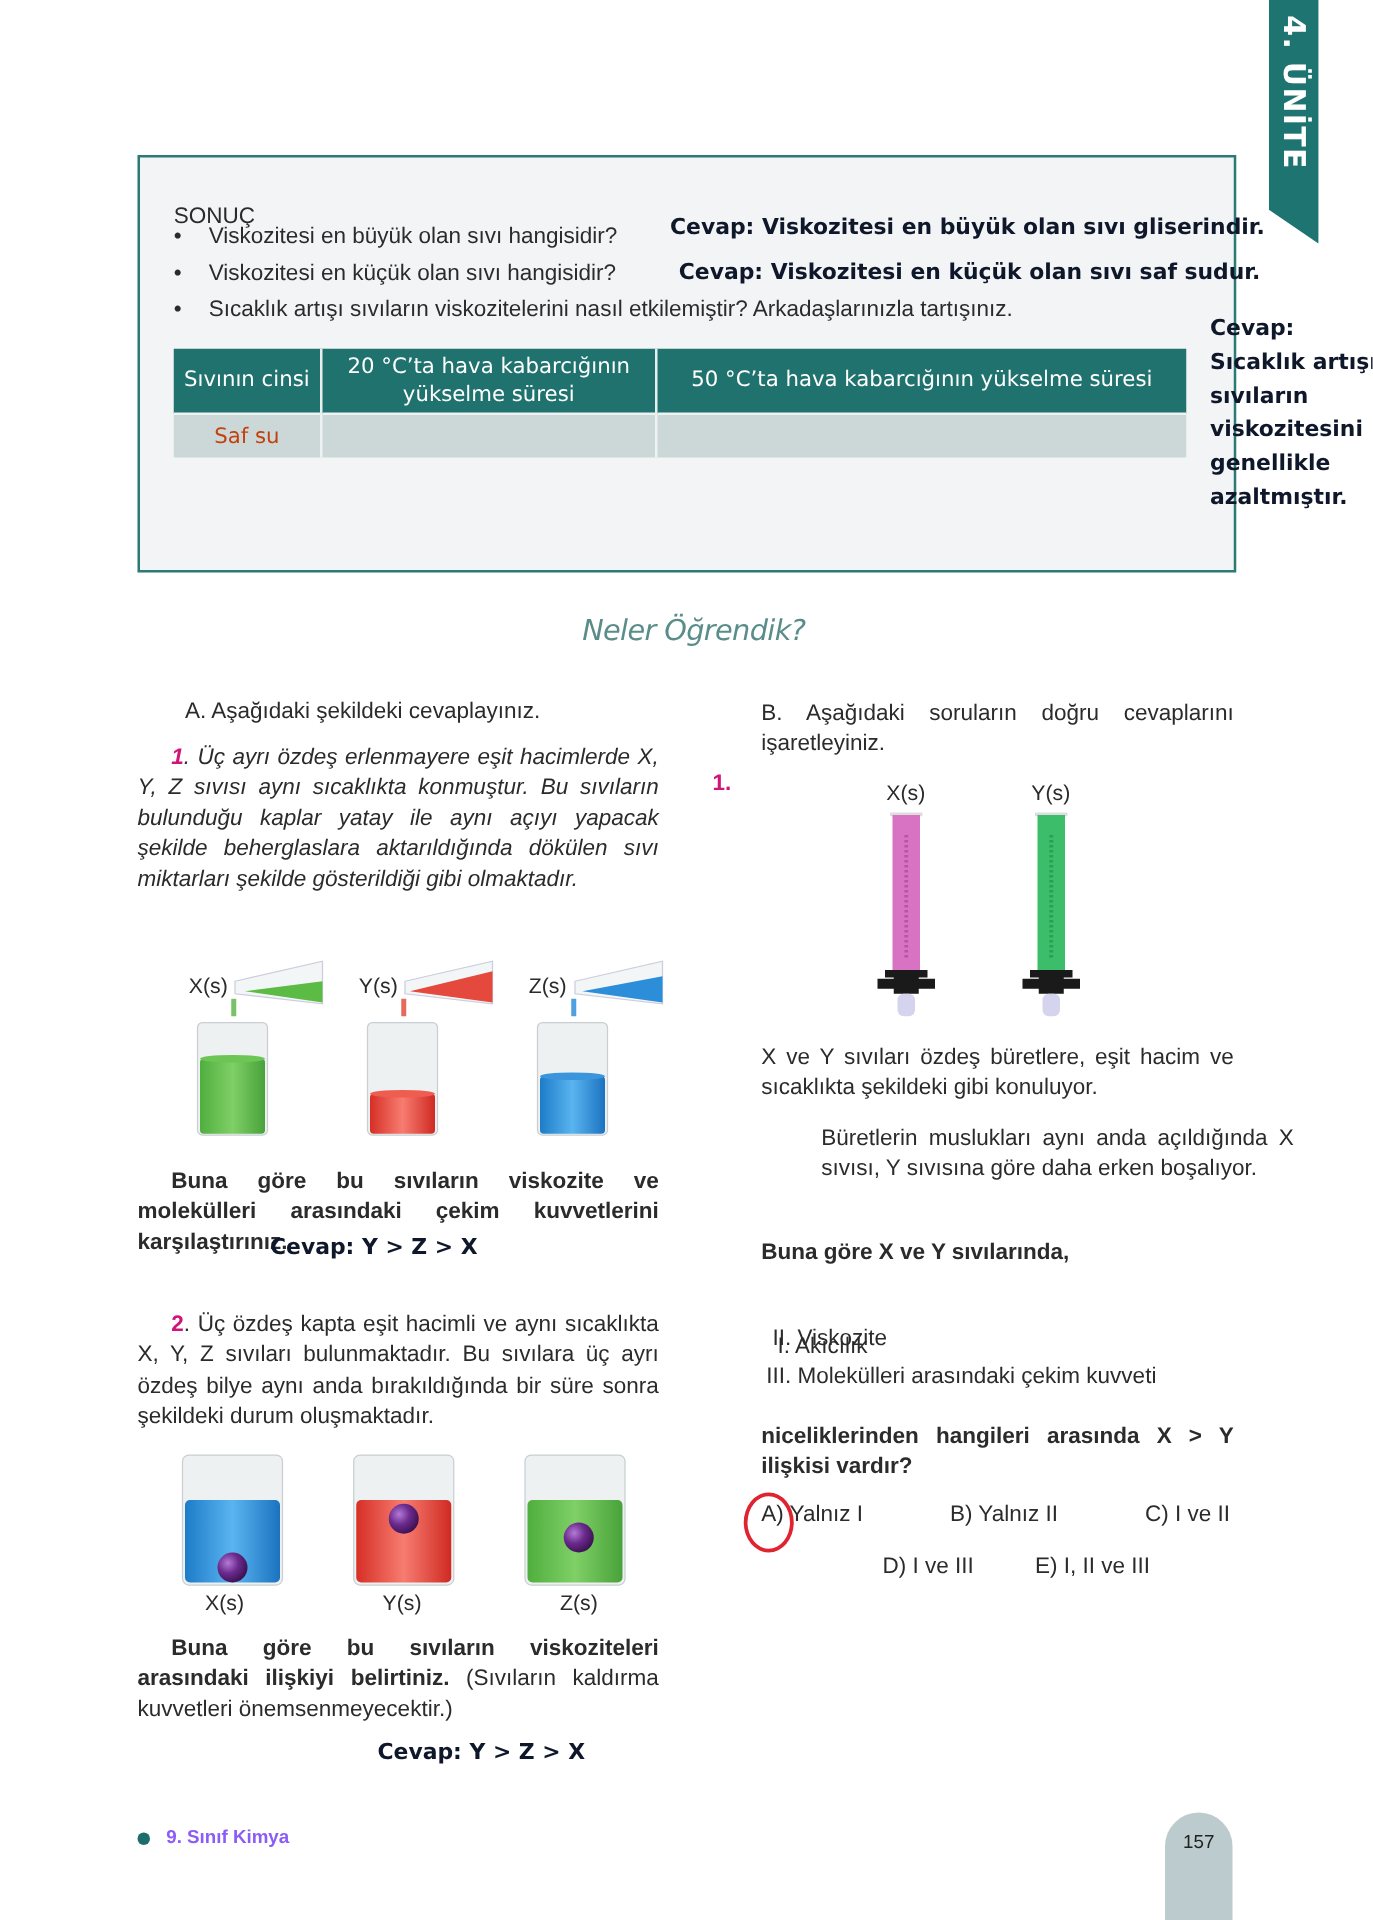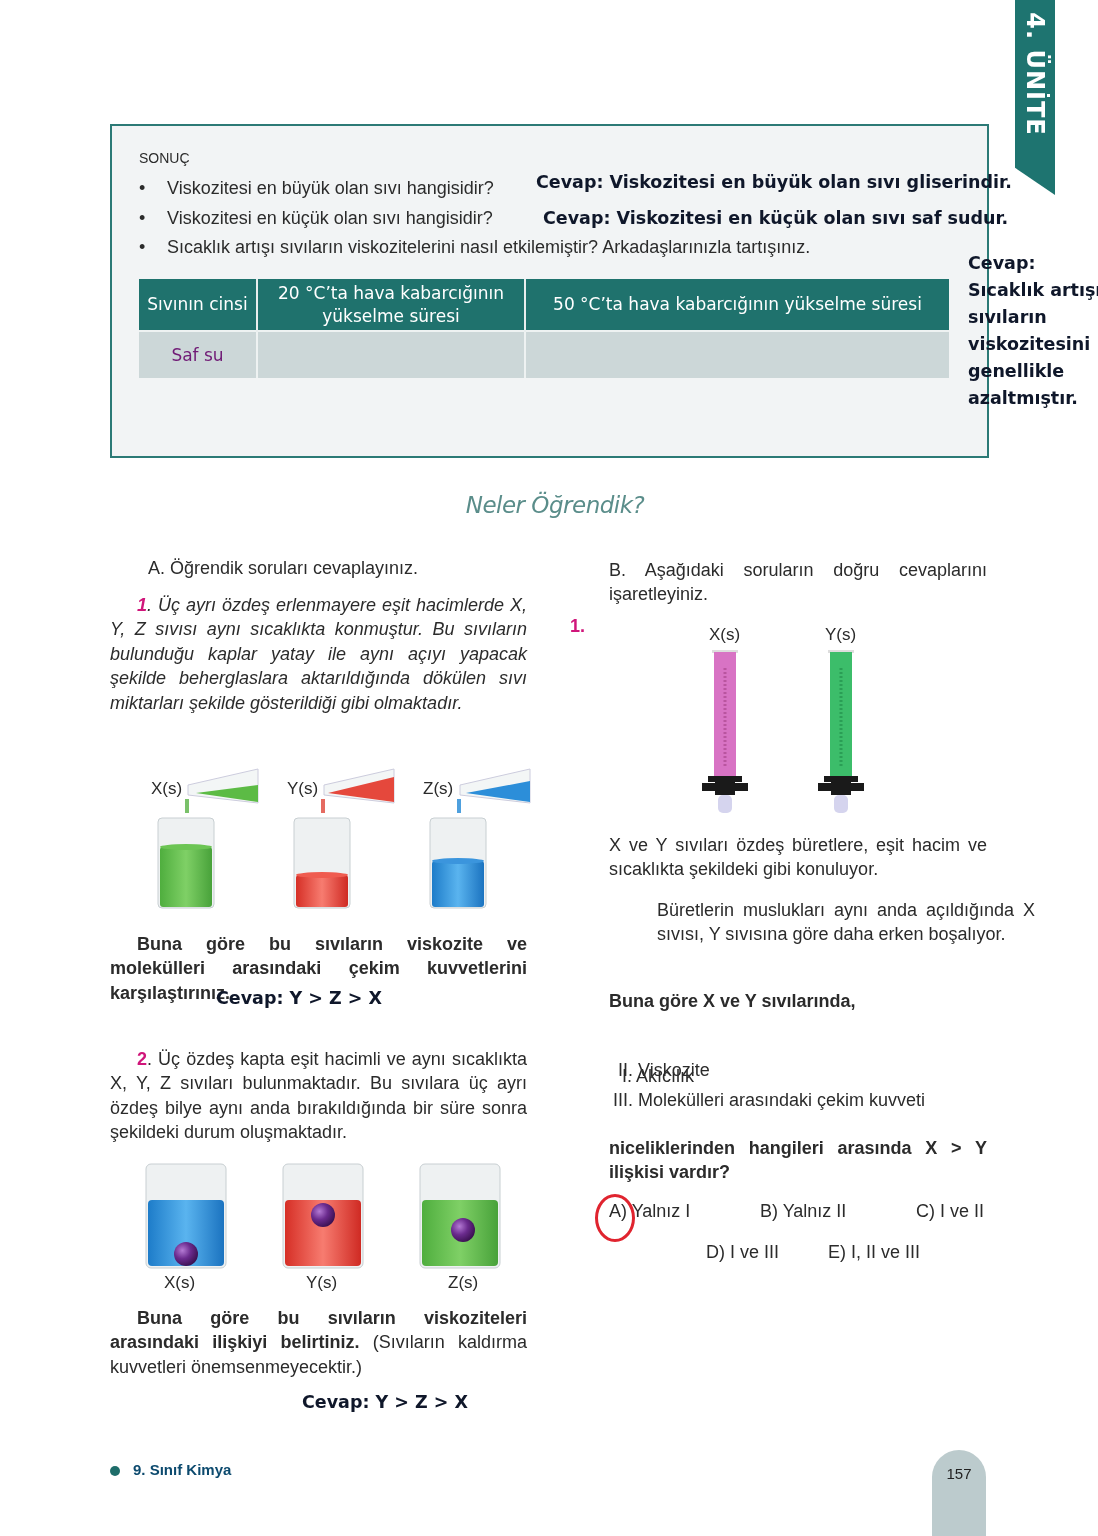--- a/index.html
+++ b/index.html
@@ -10,50 +10,50 @@
   
   .unit-ribbon { left: 1015px; top: 0; width: 40px; height: 195px; background: #1e7470;
     clip-path: polygon(0 0, 100% 0, 100% 100%, 0 86%); }
   .unit-ribbon span { position: absolute; left: 50%; top: 60px; transform: translateX(-50%) rotate(90deg);
     transform-origin: center; color: #fff; font-weight: bold; font-size: 24px; white-space: nowrap;
     font-family: "DejaVu Sans", sans-serif; letter-spacing: 1px; }
 
   
   .sonuc-box { left: 110px; top: 124px; width: 879px; height: 334px; border: 2px solid #2c7a76;
     background: #f2f4f5; }
-  .sonuc-title { left: 139px; top: 150px; font-size: 14px; }
+  .sonuc-title { left: 139px; top: 162px; font-size: 18px; }
   .q-line { left: 139px; font-size: 18px; white-space: nowrap; }
   .q-line .bullet { display: inline-block; width: 28px; }
   .answer { color: #0f172a; font-weight: bold; font-family: "DejaVu Sans", sans-serif; white-space: nowrap; }
 
   table.data-table { position: absolute; left: 139px; top: 279px; width: 810px; border-collapse: collapse;
     font-family: "DejaVu Sans", sans-serif; font-size: 17px; border-radius: 19px; }
   table.data-table th { background: #1f726d; color: #fff; font-weight: normal; padding: 2px 6px;
     line-height: 23px; border-right: 2px solid #e9eeee; height: 52px; }
-  table.data-table td { background: #ccd7d8; height: 47px; border-right: 2px solid #eef2f2;
-    border-top: 2px solid #eef2f2; text-align: center; color: #701a75; }
+  table.data-table td { background: #ccd7d8; height: 35px; border-right: 2px solid #eef2f2;
+    border-top: 2px solid #eef2f2; text-align: center; color: #c2410c; }
   table.data-table tr > *:last-child { border-right: none; }
 
   .side-answer { left: 968px; top: 250px; font-size: 17.5px; line-height: 27px; }
 
   .section-title { left: 0; width: 1110px; top: 492px; text-align: center; font-style: italic;
     font-size: 23px; color: #5a8d8a; font-family: "DejaVu Sans", sans-serif; letter-spacing: -0.5px; }
 
   .col-heading { font-size: 18px; }
   .para { font-size: 18px; line-height: 24.4px; text-align: justify; }
   .para .num { color: #d0157a; font-weight: bold; }
   .bold { font-weight: bold; }
 
   .label-s { font-size: 17px; }
 
   .options { font-size: 18px; }
   .circle-mark { border: 3px solid #e0242f; border-radius: 50%; }
 
   .footer-dot { left: 110px; top: 1466px; width: 10px; height: 10px; border-radius: 50%; background: #1e6d6a; }
-  .footer-text { left: 133px; top: 1461px; font-size: 15px; font-weight: bold; color: #0c4a6e; }
+  .footer-text { left: 133px; top: 1461px; font-size: 15px; font-weight: bold; color: #8b5cf6; }
   .page-tab { left: 932px; top: 1450px; width: 54px; height: 86px; background: #bccbcd;
     border-radius: 27px 27px 0 0; }
   .page-num { left: 932px; top: 1465px; width: 54px; text-align: center; font-size: 15px; color: #222; }
 </style>
 </head>
 <body>
 
 <div class="abs unit-ribbon">
   <span>4. ÜNİTE</span>
 </div>
@@ -96,21 +96,21 @@
   <div>Cevap:</div>
   <div>Sıcaklık artışı,</div>
   <div>sıvıların</div>
   <div>viskozitesini</div>
   <div>genellikle</div>
   <div>azaltmıştır.</div>
 </div>
 
 <div class="abs section-title">Neler Öğrendik?</div>
 
-<div class="abs col-heading" style="left:148px; top:558px;">A. Öğrendik soruları cevaplayınız.</div>
+<div class="abs col-heading" style="left:148px; top:558px;">A. Aşağıdaki şekildeki cevaplayınız.</div>
 
 <div class="abs para" style="left:110px; top:593px; width:417px; text-indent:27px;font-style:italic;">
   <span class="num">1</span><span>. Üç ayrı özdeş erlenmayere eşit hacimlerde X, Y, Z sıvısı aynı sıcaklıkta konmuştur. Bu sıvıların bulunduğu kaplar yatay ile aynı açıyı yapacak şekilde beherglaslara aktarıldığında dökülen sıvı miktarları şekilde gösterildiği gibi olmaktadır.</span>
 </div>
 
 <svg class="abs" style="left:130px; top:765px;" width="410" height="150">
   <defs>
     <linearGradient id="gG" x1="0" x2="1">
         <stop offset="0" stop-color="#4fae3e"></stop>
         <stop offset=".5" stop-color="#7fd066"></stop>

